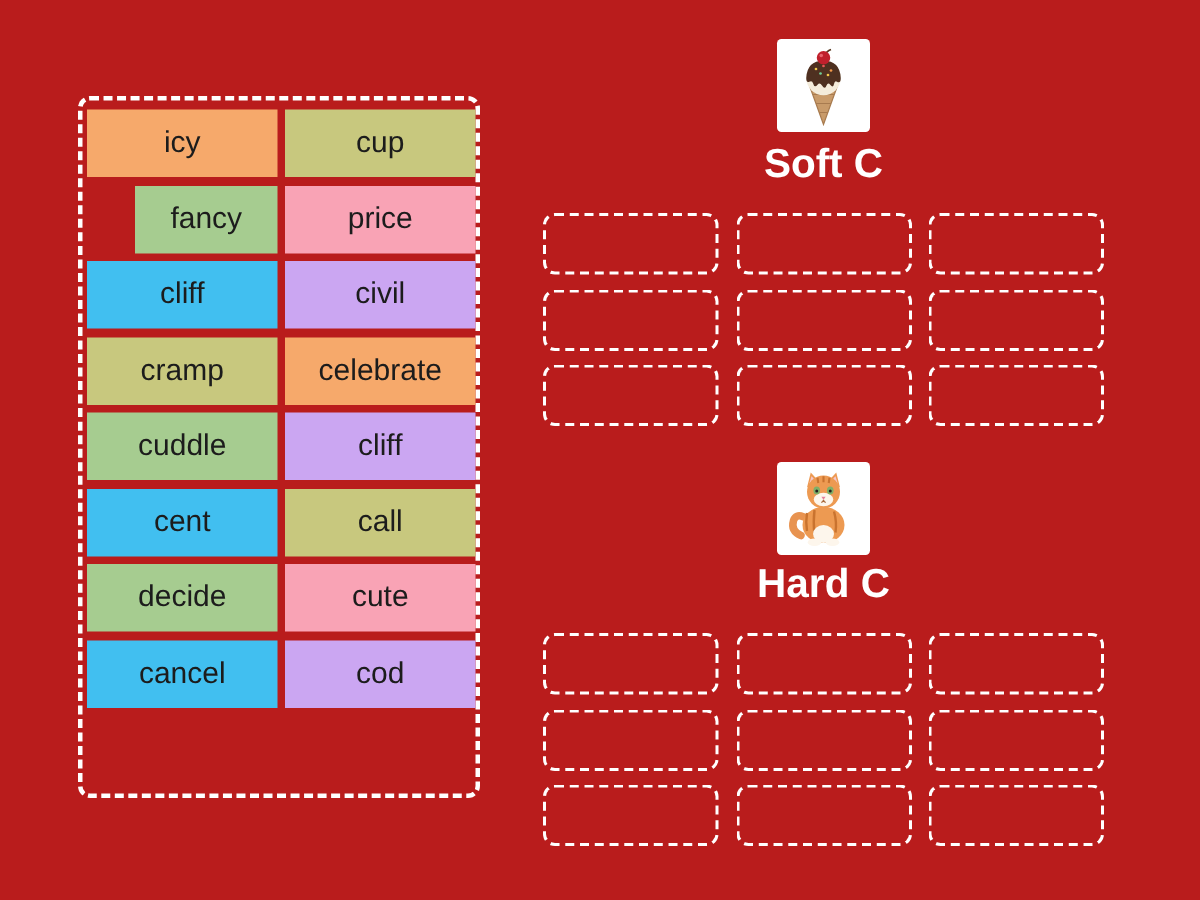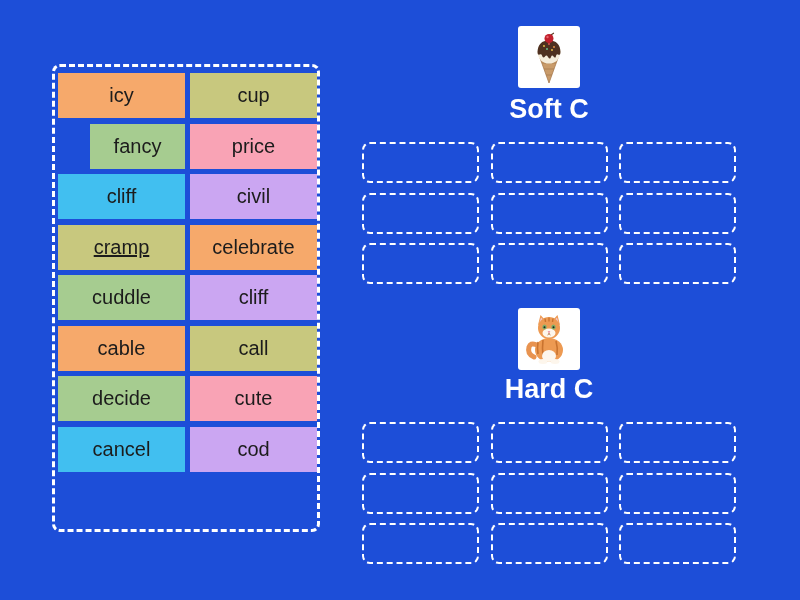--- a/index.html
+++ b/index.html
@@ -1,16 +1,16 @@
 <!DOCTYPE html>
 <html><head>
 <meta charset="utf-8">
 <style>
   html,body{margin:0;padding:0;background:#000;}
-  .stage{position:relative;width:800px;height:600px;background:#1d4ed8;overflow:hidden;
+  .stage{position:relative;width:800px;height:600px;background:#b91c1c;overflow:hidden;
          font-family:"Liberation Sans",sans-serif;}
   
   .bank{position:absolute;left:52px;top:64px;width:268px;height:468px;box-sizing:border-box;
         border:3px dashed #fff;border-radius:8px;padding:6px 0 0 3px;
         display:grid;grid-template-columns:127px 127px;grid-auto-rows:45px;
         column-gap:5px;row-gap:5.5px;align-content:start;}
   .tile{display:flex;align-items:center;justify-content:center;
         font-size:20px;font-weight:500;color:#1c1c1c;user-select:none;cursor:grab;}
   
   .icon-box{position:absolute;width:62px;height:62px;background:#fff;border-radius:3px;
@@ -27,25 +27,25 @@
 
 <div class="stage">
 
   <div class="bank">
     <div class="tile" style="background-color: rgb(246, 169, 107);">icy</div>
     <div class="tile" style="background-color: rgb(200, 200, 126);">cup</div>
     <div class="tile" style="background-color: rgb(166, 204, 144); margin-left: 32px;">fancy</div>
     <div class="tile" style="background-color: rgb(249, 163, 181);">price</div>
     <div class="tile" style="background-color: rgb(65, 191, 240);">cliff</div>
     <div class="tile" style="background-color: rgb(203, 166, 242);">civil</div>
-    <div class="tile" style="background-color: rgb(200, 200, 126); text-decoration: underline;">cramp</div>
+    <div class="tile" style="background-color: rgb(200, 200, 126);">cramp</div>
     <div class="tile" style="background-color: rgb(246, 169, 107);">celebrate</div>
     <div class="tile" style="background-color: rgb(166, 204, 144);">cuddle</div>
     <div class="tile" style="background-color: rgb(203, 166, 242);">cliff</div>
-    <div class="tile" style="background-color: rgb(246, 169, 107);">cable</div>
+    <div class="tile" style="background-color: rgb(65, 191, 240);">cent</div>
     <div class="tile" style="background-color: rgb(200, 200, 126);">call</div>
     <div class="tile" style="background-color: rgb(166, 204, 144);">decide</div>
     <div class="tile" style="background-color: rgb(249, 163, 181);">cute</div>
     <div class="tile" style="background-color: rgb(65, 191, 240);">cancel</div>
     <div class="tile" style="background-color: rgb(203, 166, 242);">cod</div>
   </div>
 
   <div class="icon-box" style="left:518px;top:26px;">
     <svg width="62" height="62" viewBox="0 0 62 62">
       <path d="M22 32 L40 32 L31 57 Z" fill="#C99B6A" stroke="#A87B4F" stroke-width="0.8"></path>

